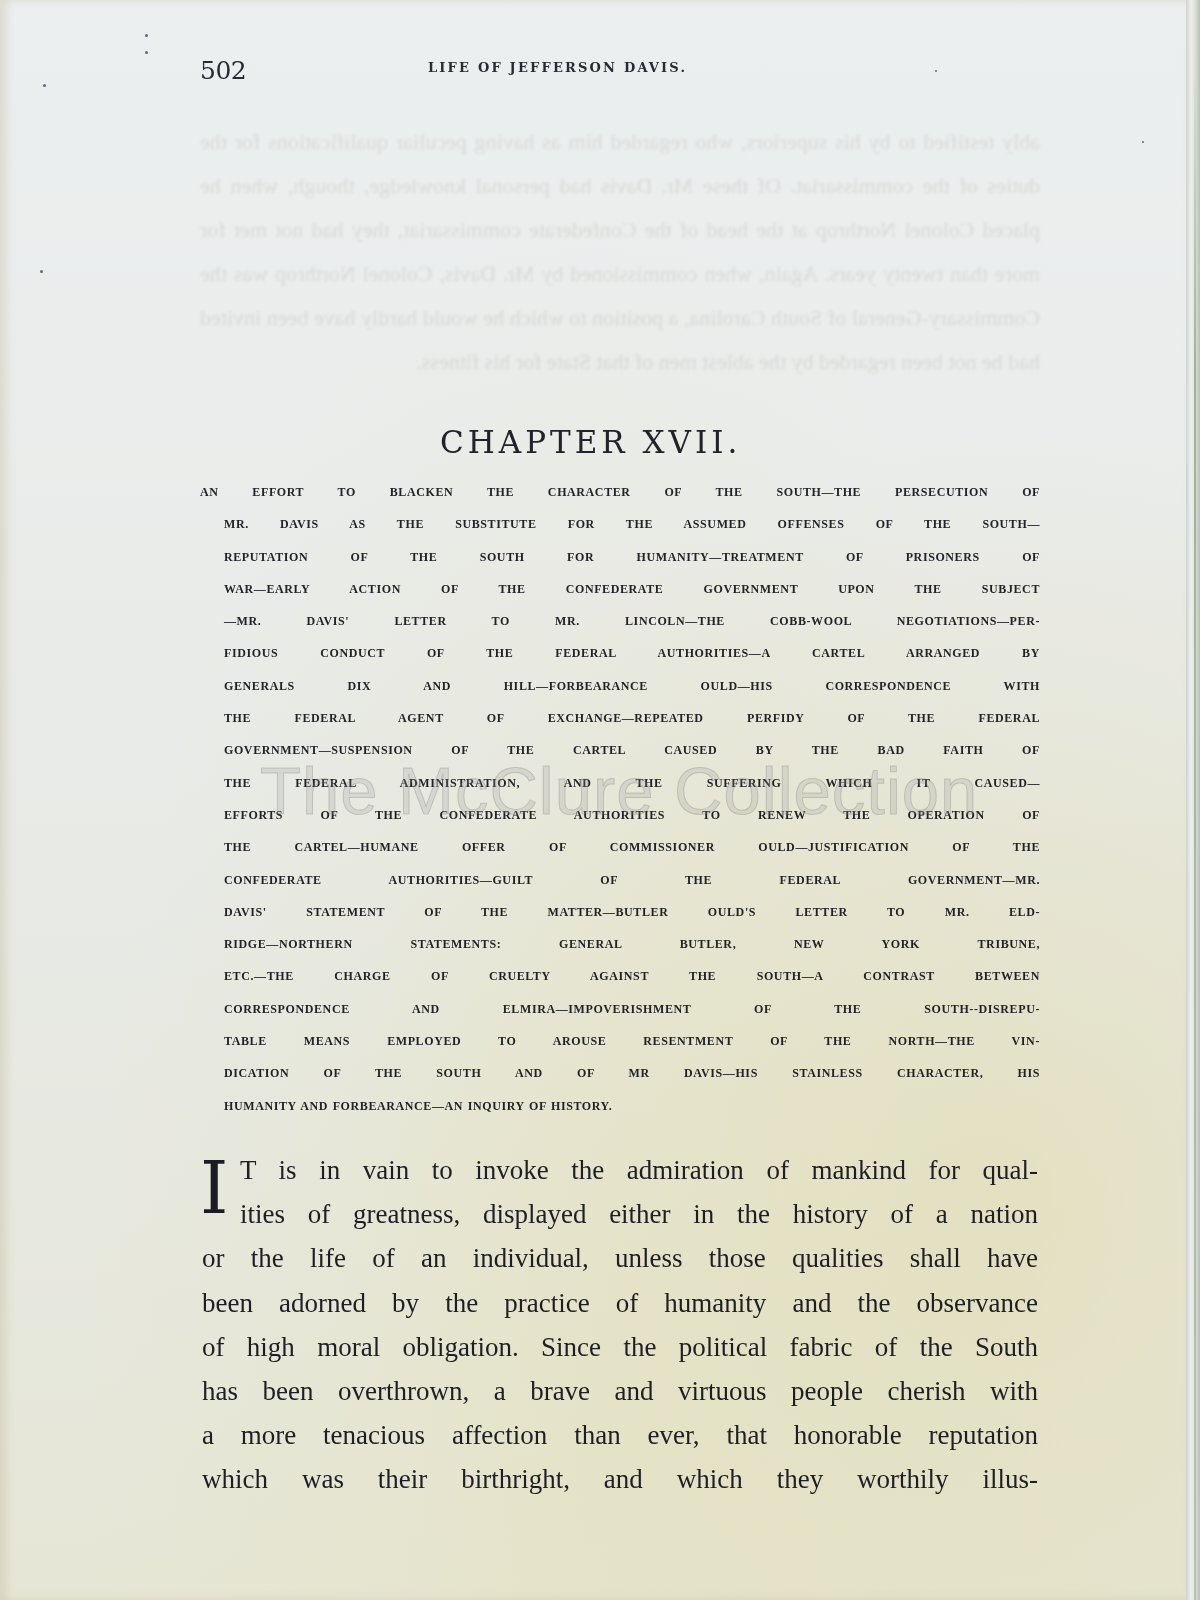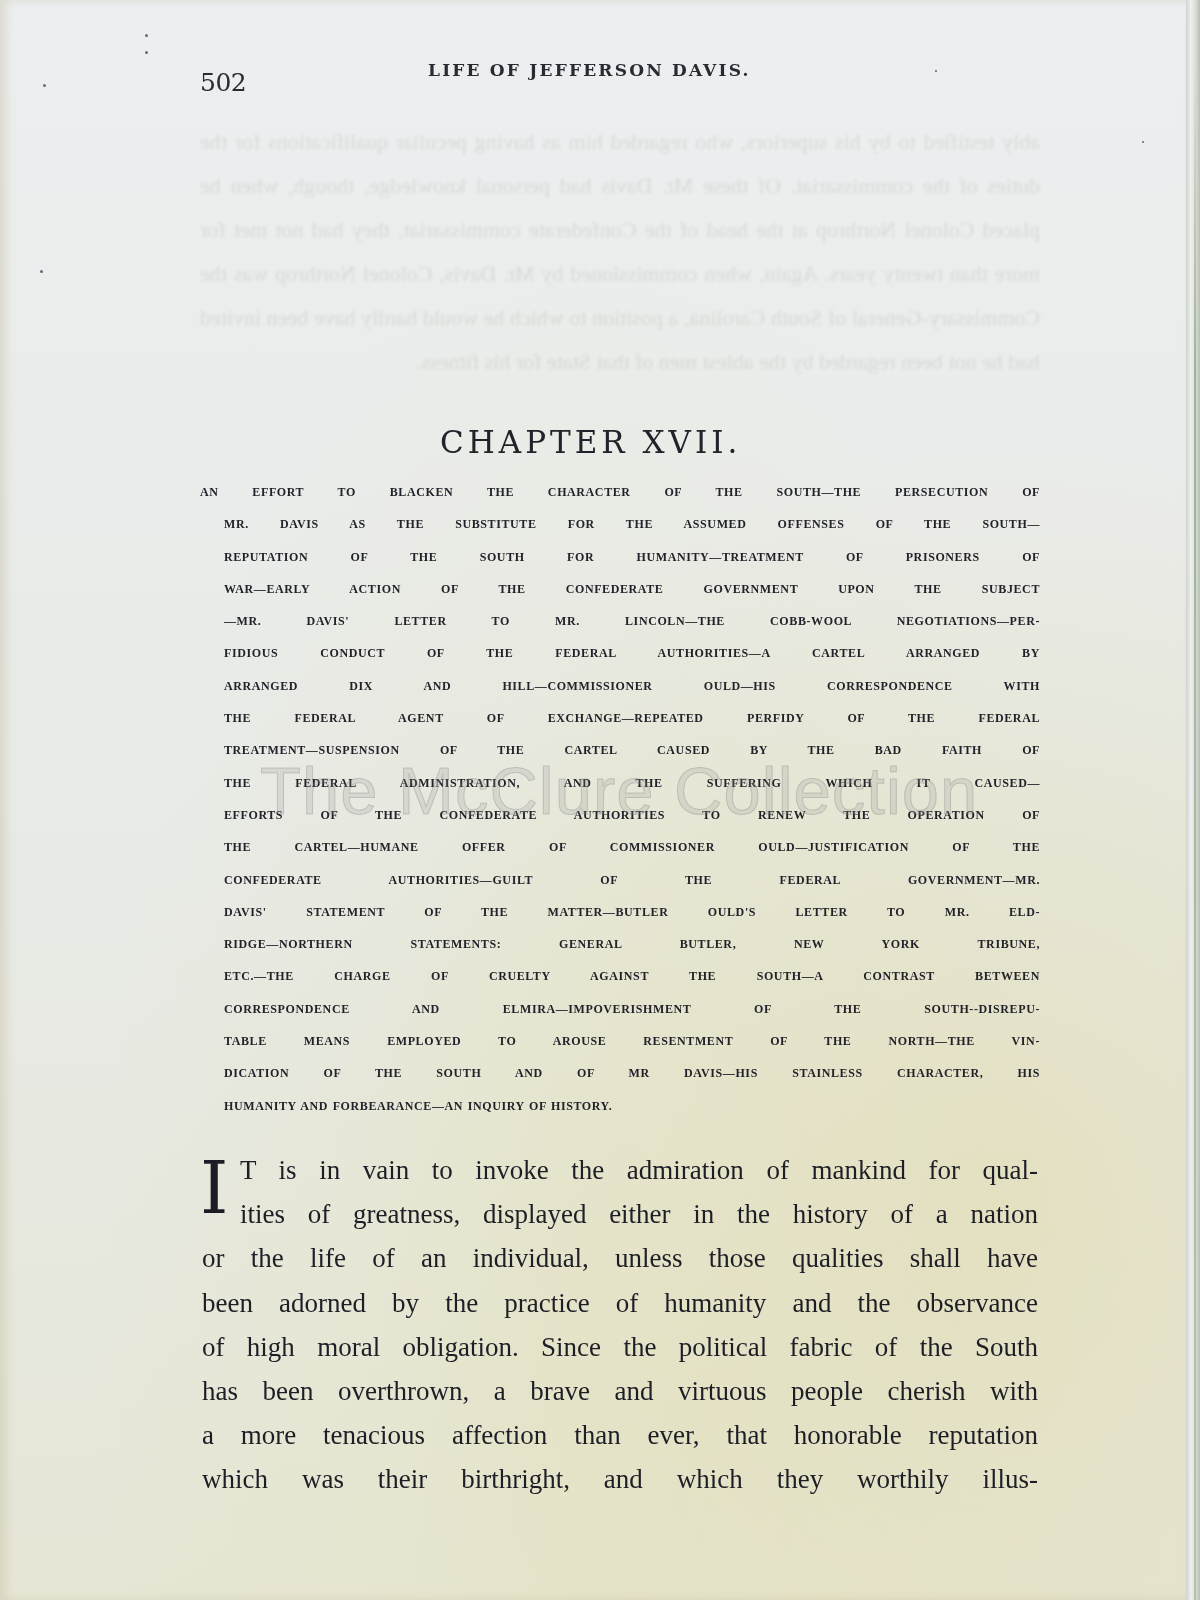--- a/index.html
+++ b/index.html
@@ -72,29 +72,29 @@
       left: 200px;
       top: 52px;
       width: 840px;
       height: 40px;
       font-family: "DejaVu Serif", serif;
       color: #2a2a33;
     }
     .folio {
       position: absolute;
       left: 0;
-      top: 16px;
+      top: 4px;
       font-size: 25px;
       letter-spacing: -0.5px;
     }
     .running-title {
       position: absolute;
       left: 228px;
       top: 8px;
-      font-size: 17px;
+      font-size: 13px;
       font-weight: bold;
       letter-spacing: 2.2px;
     }
     .chapter-title {
       position: absolute;
       left: 440px;
       top: 396px;
       font-family: "DejaVu Serif", serif;
       font-size: 31px;
       letter-spacing: 4px;
@@ -190,23 +190,23 @@
 
   <div class="chapter-title">CHAPTER XVII.</div>
 
   <div class="synopsis">
     <div class="syn-line first">AN EFFORT TO BLACKEN THE CHARACTER OF THE SOUTH—THE PERSECUTION OF</div>
     <div class="syn-line">MR. DAVIS AS THE SUBSTITUTE FOR THE ASSUMED OFFENSES OF THE SOUTH—</div>
     <div class="syn-line">REPUTATION OF THE SOUTH FOR HUMANITY—TREATMENT OF PRISONERS OF</div>
     <div class="syn-line">WAR—EARLY ACTION OF THE CONFEDERATE GOVERNMENT UPON THE SUBJECT</div>
     <div class="syn-line">—MR. DAVIS' LETTER TO MR. LINCOLN—THE COBB-WOOL NEGOTIATIONS—PER-</div>
     <div class="syn-line">FIDIOUS CONDUCT OF THE FEDERAL AUTHORITIES—A CARTEL ARRANGED BY</div>
-    <div class="syn-line">ARRANGED DIX AND HILL—COMMISSIONER OULD—HIS CORRESPONDENCE WITH</div>
+    <div class="syn-line">GENERALS DIX AND HILL—FORBEARANCE OULD—HIS CORRESPONDENCE WITH</div>
     <div class="syn-line">THE FEDERAL AGENT OF EXCHANGE—REPEATED PERFIDY OF THE FEDERAL</div>
-    <div class="syn-line">TREATMENT—SUSPENSION OF THE CARTEL CAUSED BY THE BAD FAITH OF</div>
+    <div class="syn-line">GOVERNMENT—SUSPENSION OF THE CARTEL CAUSED BY THE BAD FAITH OF</div>
     <div class="syn-line">THE FEDERAL ADMINISTRATION, AND THE SUFFERING WHICH IT CAUSED—</div>
     <div class="syn-line">EFFORTS OF THE CONFEDERATE AUTHORITIES TO RENEW THE OPERATION OF</div>
     <div class="syn-line">THE CARTEL—HUMANE OFFER OF COMMISSIONER OULD—JUSTIFICATION OF THE</div>
     <div class="syn-line">CONFEDERATE AUTHORITIES—GUILT OF THE FEDERAL GOVERNMENT—MR.</div>
     <div class="syn-line">DAVIS' STATEMENT OF THE MATTER—BUTLER OULD'S LETTER TO MR. ELD-</div>
     <div class="syn-line">RIDGE—NORTHERN STATEMENTS: GENERAL BUTLER, NEW YORK TRIBUNE,</div>
     <div class="syn-line">ETC.—THE CHARGE OF CRUELTY AGAINST THE SOUTH—A CONTRAST BETWEEN</div>
     <div class="syn-line">CORRESPONDENCE AND ELMIRA—IMPOVERISHMENT OF THE SOUTH--DISREPU-</div>
     <div class="syn-line">TABLE MEANS EMPLOYED TO AROUSE RESENTMENT OF THE NORTH—THE VIN-</div>
     <div class="syn-line">DICATION OF THE SOUTH AND OF MR DAVIS—HIS STAINLESS CHARACTER, HIS</div>

